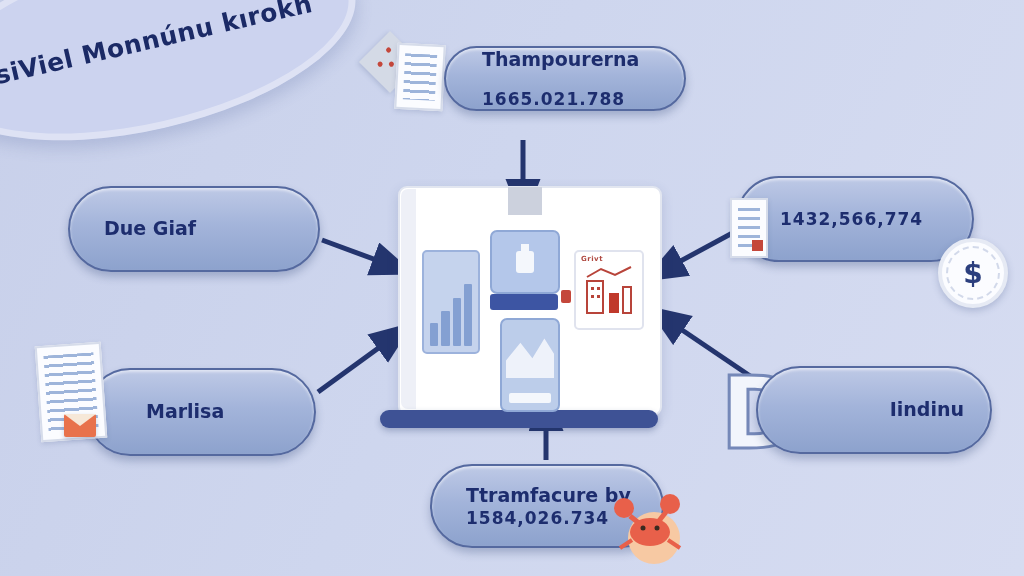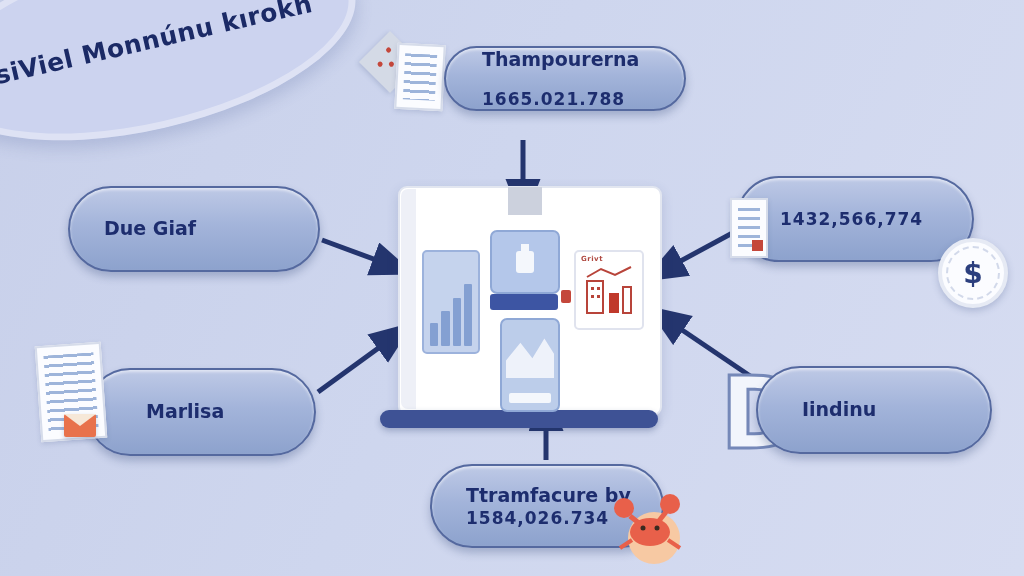--- a/index.html
+++ b/index.html
@@ -24,21 +24,21 @@
     box-shadow:0 5px 9px rgba(40,60,110,.28), inset 0 2px 3px rgba(255,255,255,.55);
     color:#1d2d6e;display:flex;flex-direction:column;justify-content:center;
     padding:8px 26px;
   }
   .pill .t{font-size:19px;font-weight:bold;line-height:1.25;}
   .pill .v{font-size:17px;font-weight:bold;letter-spacing:1px;line-height:1.2;}
   .pill-top{left:444px;top:46px;width:242px;height:65px;padding-left:36px;gap:17px;}
   .pill-lu{left:68px;top:186px;width:252px;height:86px;padding-left:34px;}
   .pill-ll{left:86px;top:368px;width:230px;height:88px;padding-left:58px;}
   .pill-ru{left:736px;top:176px;width:238px;height:86px;padding-left:42px;}
-  .pill-rl{left:756px;top:366px;width:236px;height:88px;padding-left:44px;}
+  .pill-rl{left:756px;top:366px;width:236px;height:88px;padding-left:44px;text-align:right;}
   .pill-bot{left:430px;top:464px;width:234px;height:84px;padding-left:34px;}
   
   .arrows{position:absolute;left:0;top:0;width:1024px;height:576px;pointer-events:none;}
   
   .screen{
     position:absolute;left:398px;top:186px;width:260px;height:226px;background:#ffffff;
     border:2px solid #e2e6f0;border-radius:9px;
     box-shadow:0 4px 12px rgba(60,80,130,.18);
   }
   .screen-strip{position:absolute;left:401px;top:189px;width:15px;height:220px;background:#eef0f7;border-radius:7px 0 0 7px;}

